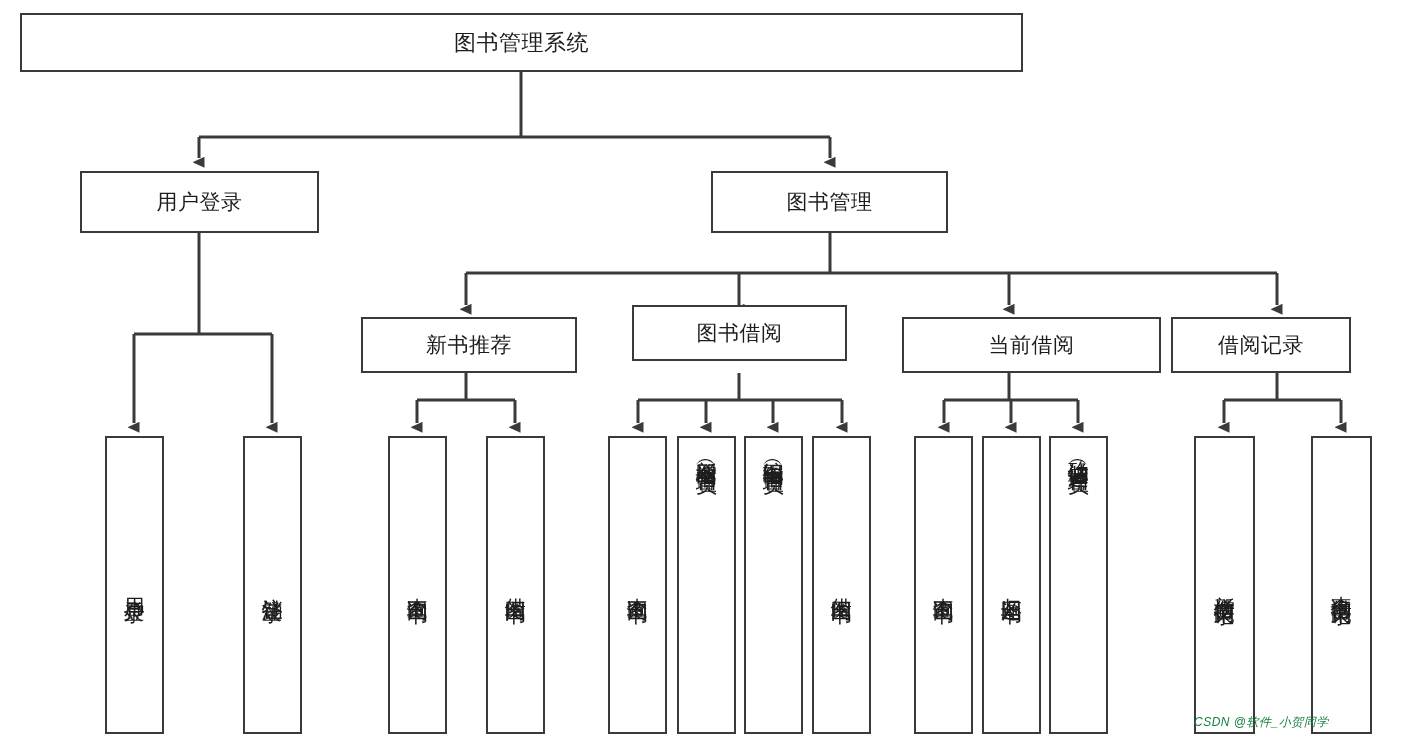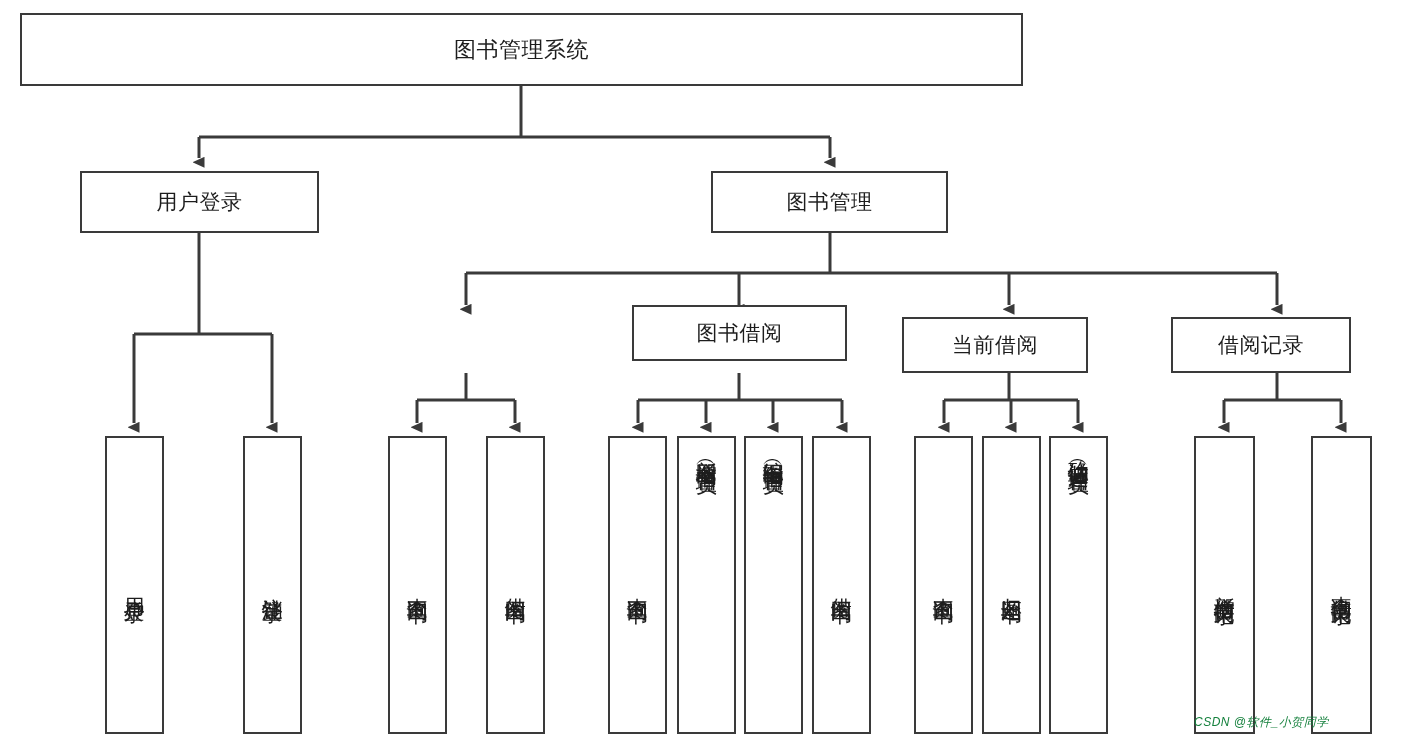--- a/index.html
+++ b/index.html
@@ -121,35 +121,38 @@
       <path d="M1011,400 L1011,423" marker-end="url(#arrow)"></path>
       <path d="M1078,400 L1078,423" marker-end="url(#arrow)"></path>
 
       <path d="M1277,373 L1277,400"></path>
       <path d="M1224,400 L1341,400"></path>
       <path d="M1224,400 L1224,423" marker-end="url(#arrow)"></path>
       <path d="M1341,400 L1341,423" marker-end="url(#arrow)"></path>
     </g>
   </svg>
 
-  <div class="node root" style="left:20px; top:13px; width:1003px; height:73px;">
+  <div class="node root" style="left:20px; top:13px; width:1003px; height:59px;">
     <span class="label">图书管理系统</span>
   </div>
 
   <div class="node" style="left:80px; top:171px; width:239px; height:62px;">
     <span class="label">用户登录</span>
   </div>
   <div class="node" style="left:711px; top:171px; width:237px; height:62px;text-align:right;">
     <span class="label">图书管理</span>
   </div>
 
+  <div class="node" style="left:361px; top:317px; width:216px; height:56px;">
+    <span class="label">新书推荐</span>
+  </div>
   <div class="node" style="left:632px; top:305px; width:215px; height:56px;">
     <span class="label">图书借阅</span>
   </div>
-  <div class="node" style="left:902px; top:317px; width:186px; height:56px;text-align:center;">
+  <div class="node" style="left:902px; top:317px; width:259px; height:56px;text-align:center;">
     <span class="label">当前借阅</span>
   </div>
   <div class="node" style="left:1171px; top:317px; width:180px; height:56px;">
     <span class="label">借阅记录</span>
   </div>
 
   <div class="node vert center" style="left:105px; top:436px; width:59px; height:298px;">
     <span class="label">用户登录</span>
   </div>
   <div class="node vert center" style="left:243px; top:436px; width:59px; height:298px;">

